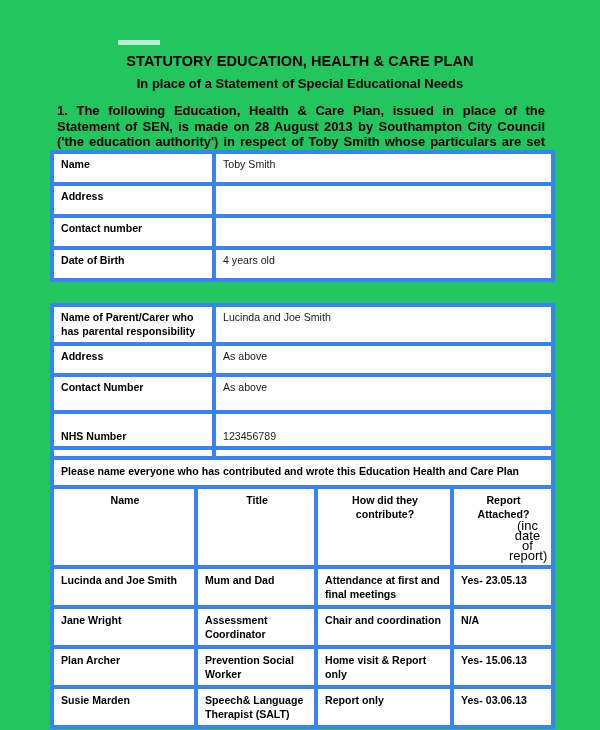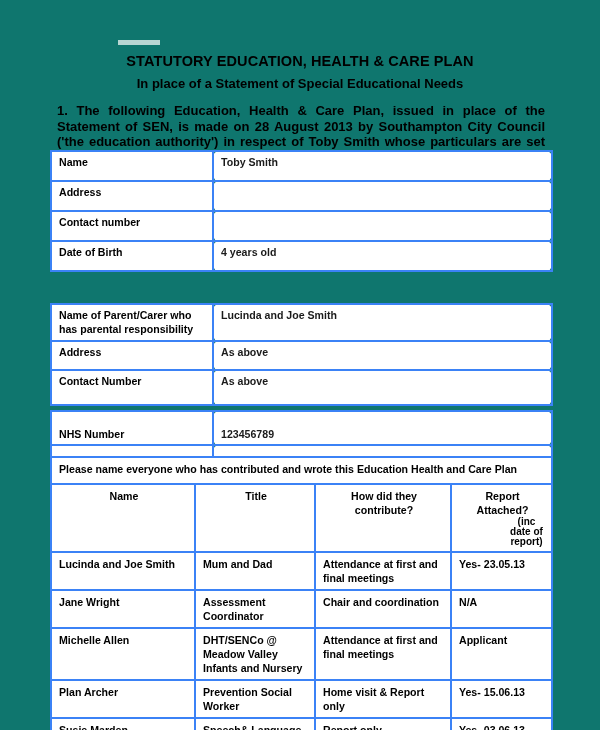--- a/index.html
+++ b/index.html
@@ -11,21 +11,21 @@
     width: 600px;
     height: 730px;
     font-family: "Liberation Sans", sans-serif;
     color: #000000;
     overflow: hidden;
   }
   .page {
     position: relative;
     width: 600px;
     height: 730px;
-    background: #0f766e;
+    background: #22c55e;
   }
   .faint-artifact {
     position: absolute;
     left: 118px;
     top: 40px;
     width: 42px;
     height: 5px;
     background: #f2f7f5;
     opacity: 0.75;
   }
@@ -61,32 +61,32 @@
     margin: 0;
   }
 
   table.doc-table {
     position: absolute;
     border-collapse: collapse;
     table-layout: fixed;
     font-size: 10.6px;
   }
   table.doc-table td {
-    border: 2px solid #3b82f6;
+    border: 4px solid #3b82f6;
     padding: 4px 6px 4px 7px;
     vertical-align: top;
     background: #ffffff;
     line-height: 13.5px;
   }
   td.label-cell {
     background: #c5c5c5;
     font-weight: bold;
   }
   td.value-cell {
-    font-weight: bold;
+    font-weight: normal;
     color: #1a1a1a;
     border-radius: 6px;
   }
 
   
   #table-personal {
     left: 50px;
     top: 150px;
     width: 501px;
   }
@@ -123,22 +123,22 @@
     font-weight: bold;
   }
   td.head-cell {
     background: #c5c5c5;
     font-weight: bold;
     text-align: center;
     vertical-align: middle;
   }
   .head-sub {
     display: block;
-    font-size: 10px;
-    font-weight: bold;
+    font-size: 13px;
+    font-weight: normal;
     line-height: 10px;
     margin-left: 48px;
   }
   td.name-cell { padding-left: 9px; }
 </style>
 </head>
 <body>
 
 <div class="page">
 
@@ -241,26 +241,20 @@
         <td>Attendance at first and final meetings</td>
         <td>Yes- 23.05.13</td>
       </tr>
       <tr>
         <td style="height:18px">Jane Wright</td>
         <td>Assessment Coordinator</td>
         <td>Chair and coordination</td>
         <td>N/A</td>
       </tr>
       <tr>
-        <td style="height:42px">Michelle Allen</td>
-        <td>DHT/SENCo @ Meadow Valley Infants and Nursery</td>
-        <td>Attendance at first and final meetings</td>
-        <td>Applicant</td>
-      </tr>
-      <tr>
         <td style="height:28px">Plan Archer</td>
         <td>Prevention Social Worker</td>
         <td>Home visit &amp; Report only</td>
         <td>Yes- 15.06.13</td>
       </tr>
       <tr>
         <td style="height:28px">Susie Marden</td>
         <td>Speech&amp; Language Therapist (SALT)</td>
         <td>Report only</td>
         <td>Yes- 03.06.13</td>

